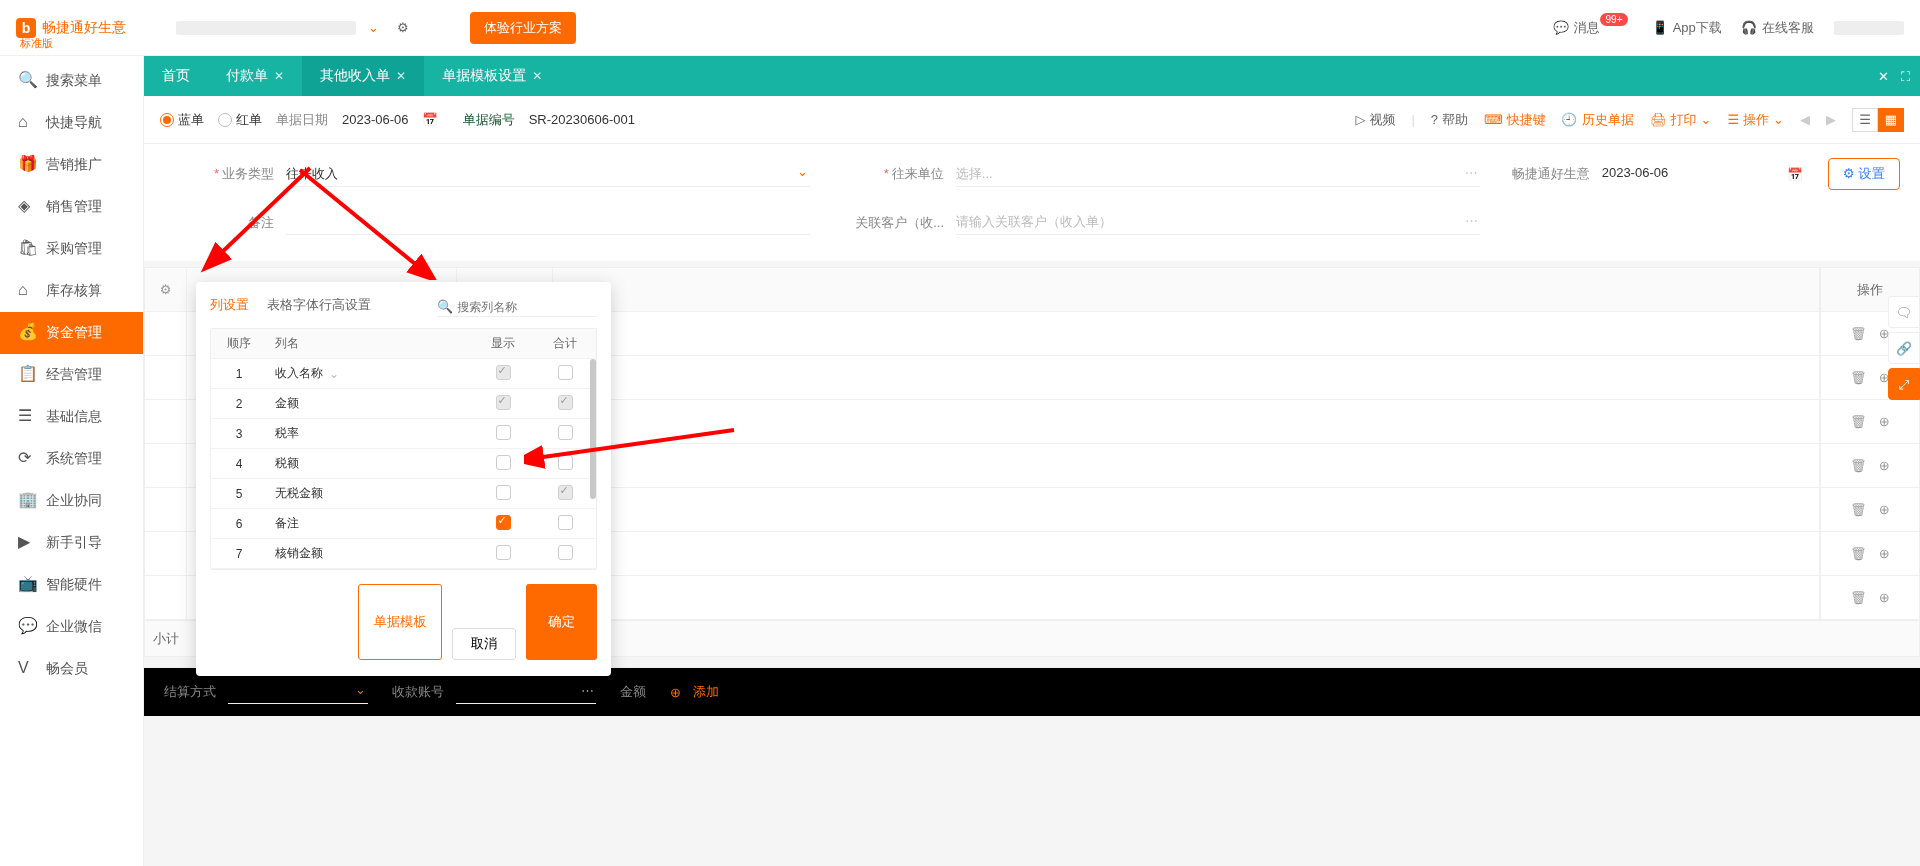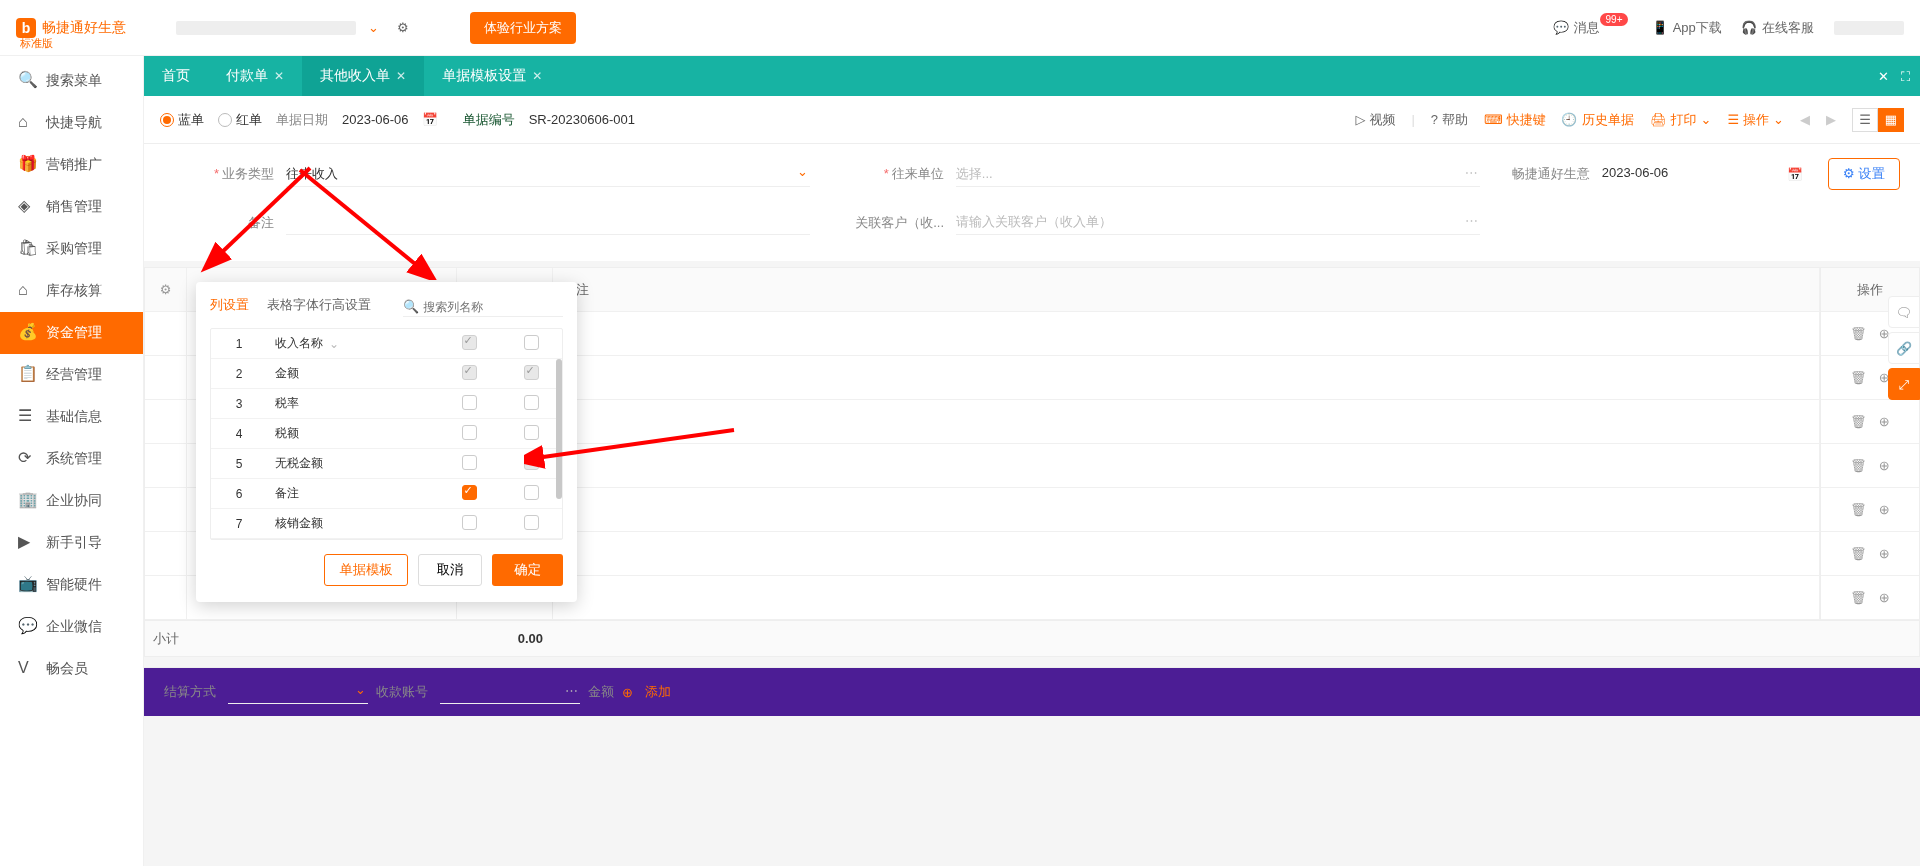--- a/index.html
+++ b/index.html
@@ -77,49 +77,49 @@
 .sort-ic { color: #ccc; font-size: 10px; line-height: 8px; display: inline-flex; flex-direction: column; }
 .req-star { color: #f56c6c; }
 .grid-ops .ghead { height: 44px; background: #fafafa; display: flex; align-items: center; justify-content: center; color: #666; border-bottom: 1px solid #f0f0f0; }
 .grid-ops .gop-row { height: 44px; display: flex; align-items: center; justify-content: center; gap: 12px; color: #999; border-bottom: 1px solid #f0f0f0; }
 .gop-row span { cursor: pointer; }
 .subtotal { display: flex; height: 36px; align-items: center; background: #fafafa; border: 1px solid #eee; border-top: none; }
 .subtotal .lbl { width: 42px; text-align: center; color: #666; }
 .subtotal .amt { width: 366px; text-align: right; padding-right: 10px; font-weight: 600; }
 
 
-.popup { position: absolute; left: 196px; top: 282px; width: 381px; background: #fff; box-shadow: 0 4px 18px rgba(0,0,0,.18); border-radius: 4px; padding: 14px 14px 16px; z-index: 20; }
+.popup { position: absolute; left: 196px; top: 282px; width: 415px; background: #fff; box-shadow: 0 4px 18px rgba(0,0,0,.18); border-radius: 4px; padding: 14px 14px 16px; z-index: 20; }
 .pop-tabs { display: flex; align-items: center; gap: 18px; margin-bottom: 10px; }
 .pop-tab { color: #666; cursor: pointer; padding-bottom: 4px; }
 .pop-tab.active { color: #ff6a00; }
 .pop-search { margin-left: auto; display: flex; align-items: center; border-bottom: 1px solid #eee; padding: 2px 0; width: 160px; }
 .pop-search input { border: none; outline: none; font-size: 12px; width: 130px; }
 .pop-table { border: 1px solid #eee; border-radius: 2px; position: relative; }
 .pop-scroll { position: absolute; right: 0; top: 30px; width: 6px; height: 140px; background: #c8c8c8; border-radius: 3px; }
 .pop-row { display: flex; height: 30px; align-items: center; border-bottom: 1px solid #f2f2f2; font-size: 12px; }
 .pop-row.header { background: #fafafa; color: #666; }
 .pcell.idx { width: 56px; text-align: center; }
 .pcell.nm { flex: 1; padding-left: 8px; display: flex; align-items: center; gap: 6px; }
 .pcell.show { width: 62px; text-align: center; }
 .pcell.sum { width: 62px; text-align: center; }
 .chk { width: 15px; height: 15px; border: 1px solid #ccc; border-radius: 3px; display: inline-block; background: #fff; }
 .chk.on { background: #ff6a00; border-color: #ff6a00; position: relative; }
 .chk.on::after { content: "✓"; color: #fff; font-size: 11px; position: absolute; left: 1px; top: -2px; }
 .chk.grey { background: #e8e8e8; border-color: #d0d0d0; position: relative; }
 .chk.grey::after { content: "✓"; color: #999; font-size: 11px; position: absolute; left: 1px; top: -2px; }
 .pop-foot { display: flex; justify-content: flex-end; gap: 10px; margin-top: 14px; }
-.btn-plain { border: 1px solid #ddd; background: #fff; padding: 6px 18px; border-radius: 3px; cursor: pointer; }
+.btn-plain { border: 1px solid #ddd; background: #fff; padding: 6px 18px; border-radius: 3px; cursor: pointer; margin-top: 44px; }
 .btn-outline-sm { border: 1px solid #ff6a00; color: #ff6a00; background: #fff; padding: 6px 14px; border-radius: 3px; cursor: pointer; }
 .btn-primary { background: #ff6a00; color: #fff; border: none; padding: 6px 22px; border-radius: 3px; cursor: pointer; }
 
 
 .arrow { position: absolute; z-index: 30; pointer-events: none; }
 
 
-.bottom-row { background: #4c1d95; padding: 12px 20px; display: flex; align-items: center; gap: 8px; border-top: 1px solid #eee; margin-top: 10px; text-align: right; }
+.bottom-row { background: #000000; padding: 12px 20px; display: flex; align-items: center; gap: 24px; border-top: 1px solid #eee; margin-top: 10px; text-align: right; }
 .bottom-group { display: flex; align-items: center; gap: 12px; }
 
 
 .float-right { position: absolute; right: 0; top: 240px; display: flex; flex-direction: column; }
 .float-btn { width: 32px; height: 32px; background: #fff; border: 1px solid #eee; display: flex; align-items: center; justify-content: center; border-radius: 4px 0 0 4px; margin-bottom: 4px; color: #888; cursor: pointer; }
 .float-btn.active { background: #ff6a00; color: #fff; border-color: #ff6a00; }
 
 .ic { display: inline-block; line-height: 1; }
 </style>
 </head>
@@ -487,20 +487,26 @@
 <div class="popup">
   <div class="pop-tabs">
     <div class="pop-tab active">列设置</div>
     <div class="pop-tab">表格字体行高设置</div>
     <div class="pop-search">
       <span class="ic" style="color:#bbb;margin-right:4px">🔍</span>
       <input type="text" placeholder="搜索列名称" style="">
     </div>
   </div>
   <div class="pop-table">
+    <div class="pop-row header">
+      <div class="pcell idx">顺序</div>
+      <div class="pcell nm">列名</div>
+      <div class="pcell show">显示</div>
+      <div class="pcell sum">合计</div>
+    </div>
     <div id="popup-rows">
         <div class="pop-row">
           <div class="pcell idx">1</div>
   <div class="pcell nm">收入名称 <span class="ic" style="color:#bbb">⌄</span></div>
   <div class="pcell show"><span class="chk grey"></span></div>
   <div class="pcell sum"><span class="chk"></span></div>
         </div>
         <div class="pop-row">
           <div class="pcell idx">2</div>
   <div class="pcell nm">金额</div>

